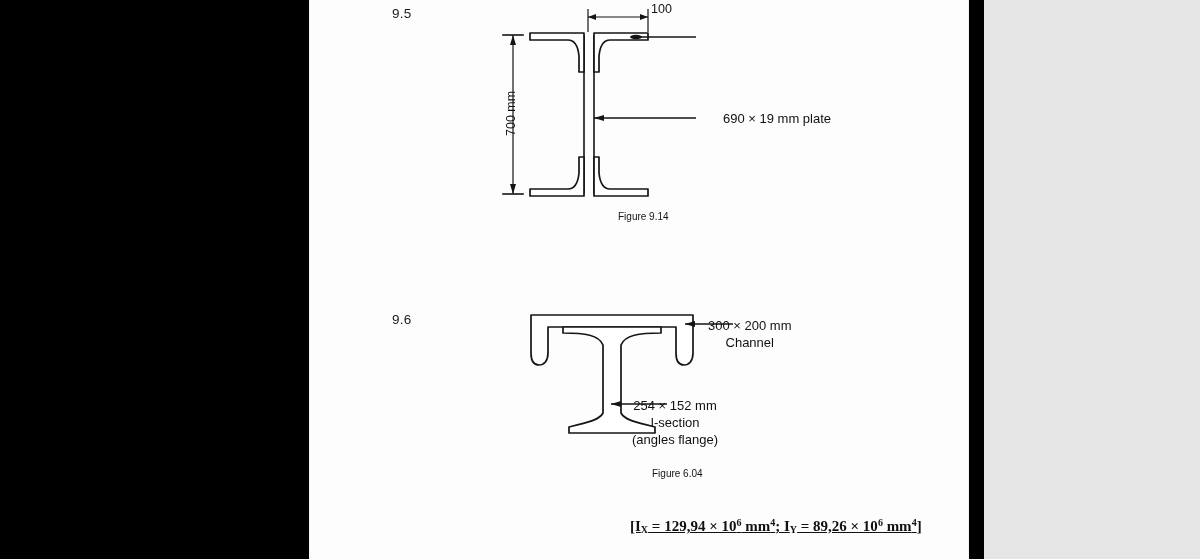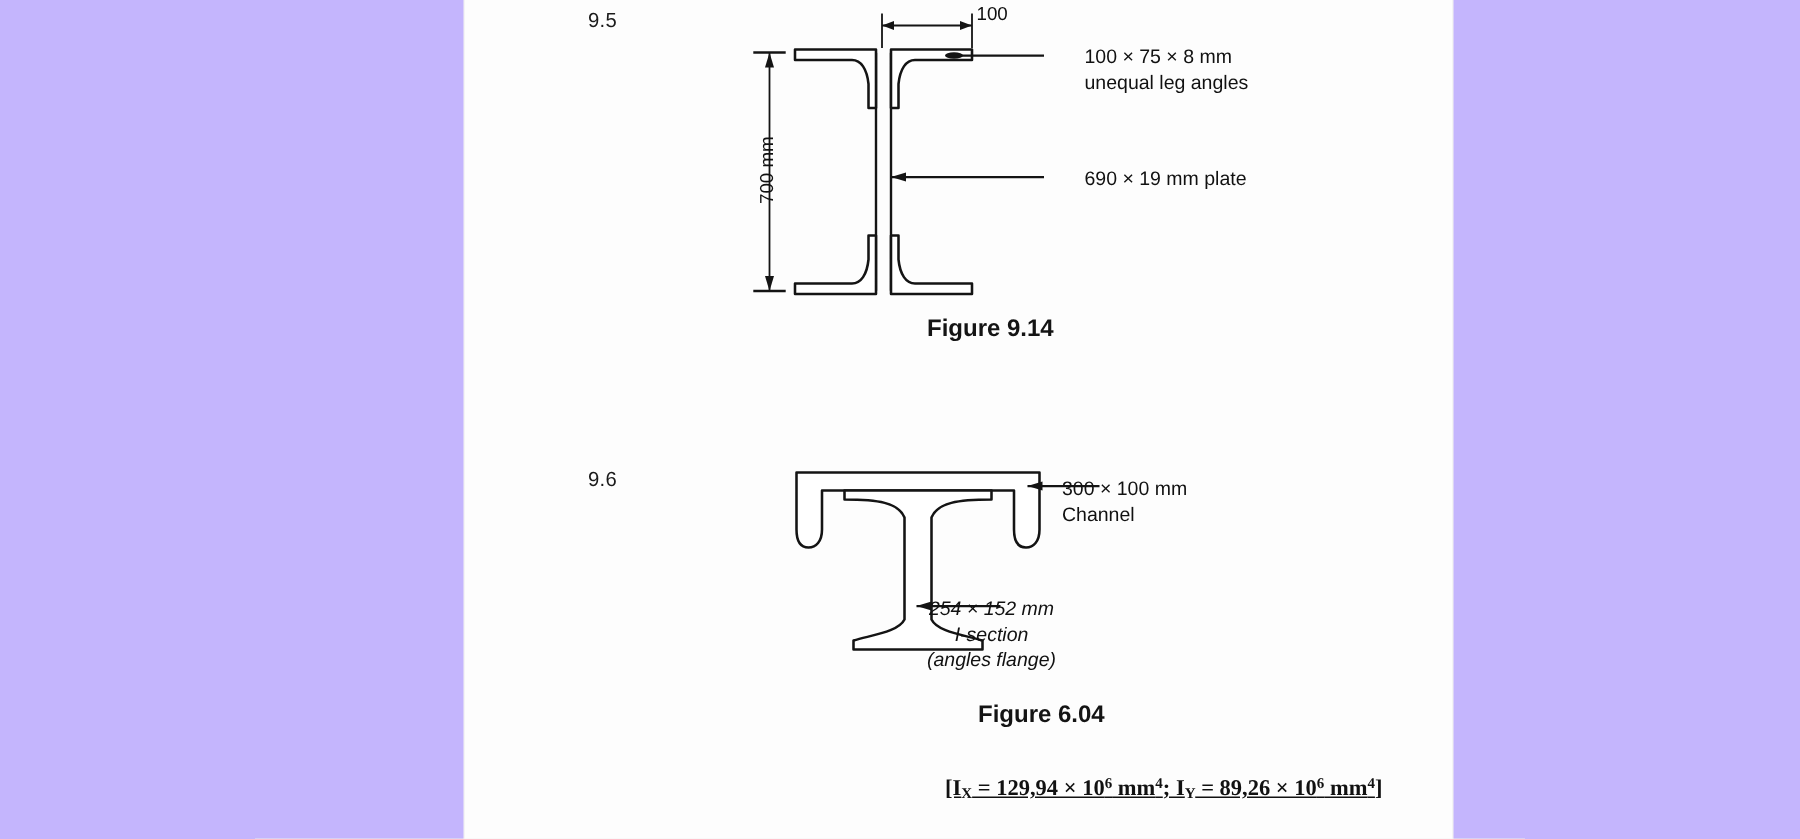--- a/index.html
+++ b/index.html
@@ -8,23 +8,23 @@
     background: #e6e6e6;
   }
   body {
     width: 1200px;
     height: 559px;
     overflow: hidden;
     font-family: "Liberation Sans", sans-serif;
   }
   #viewport {
     position: relative;
-    width: 1200px;
+    width: 984px;
     height: 559px;
-    background: #c4b5fd;
+    background: #000000;
   }
   
   #page-sheet {
     position: absolute;
     left: 310px;
     top: 0;
     width: 658px;
     height: 559px;
     background: #fdfdfd;
     box-shadow: 0 0 0 1px #f4f4f4;
@@ -38,24 +38,23 @@
   .callout {
     position: absolute;
     font-size: 13px;
     color: #111;
     line-height: 17px;
     white-space: nowrap;
   }
   .callout.center { text-align: center; }
   .fig-caption {
     position: absolute;
-    font-size: 16px;
+    font-size: 10px;
     color: #141414;
     white-space: nowrap;
-    font-weight: bold;
   }
   .answer-line {
     position: absolute;
     font-family: "Liberation Serif", serif;
     font-size: 15px;
     font-weight: bold;
     color: #111;
     white-space: nowrap;
   }
   .answer-line sub {
@@ -155,24 +154,20 @@
       <g>
         <line class="ln-leader" x1="46" y1="118" x2="148" y2="118"></line>
         <polygon class="arrow-fill" points="46,118 56,115 56,121"></polygon>
       </g>
     </svg>
 
     <div class="dim-text vertical" style="left:194px; top:136px;">700 mm</div>
 
     <div class="dim-text" style="left:341px; top:2px;">100</div>
 
-    <div class="callout" style="left:413px; top:29px;">
-      <div>100 × 75 × 8 mm</div>
-      <div>unequal leg angles</div>
-    </div>
 
     <div class="callout" style="left:413px; top:110px;">
       <div>690 × 19 mm plate</div>
     </div>
 
     <div class="fig-caption" style="left:308px; top:211px;">Figure 9.14</div>
 
 
     <div class="prob-num" style="left:82px; top:312px;">9.6</div>
 
@@ -197,25 +192,25 @@
         <polygon class="arrow-fill" points="170,19 180,16 180,22"></polygon>
       </g>
 
       <g>
         <line class="ln-leader" x1="96" y1="99" x2="152" y2="99"></line>
         <polygon class="arrow-fill" points="96,99 106,96 106,102"></polygon>
       </g>
     </svg>
 
     <div class="callout" style="left:398px; top:317px;">
-      <div>300 × 100 mm</div>
-      <div style="text-align:left;">Channel</div>
-    </div>
-
-    <div class="callout center" style="left:308px; top:397px;font-style:italic;">
+      <div>300 × 200 mm</div>
+      <div style="text-align:center;">Channel</div>
+    </div>
+
+    <div class="callout center" style="left:322px; top:397px;">
       <div>254 × 152 mm</div>
       <div>I-section</div>
       <div>(angles flange)</div>
     </div>
 
     <div class="fig-caption" style="left:342px; top:468px;">Figure 6.04</div>
 
     <div class="answer-line" style="left:320px; top:517px;text-decoration:underline;">
       <span>[I</span><sub>X</sub><span> = 129,94 × 10</span><sup>6</sup><span> mm</span><sup>4</sup><span>; I</span><sub>Y</sub><span> = 89,26 × 10</span><sup>6</sup><span> mm</span><sup>4</sup><span>]</span>
     </div>

